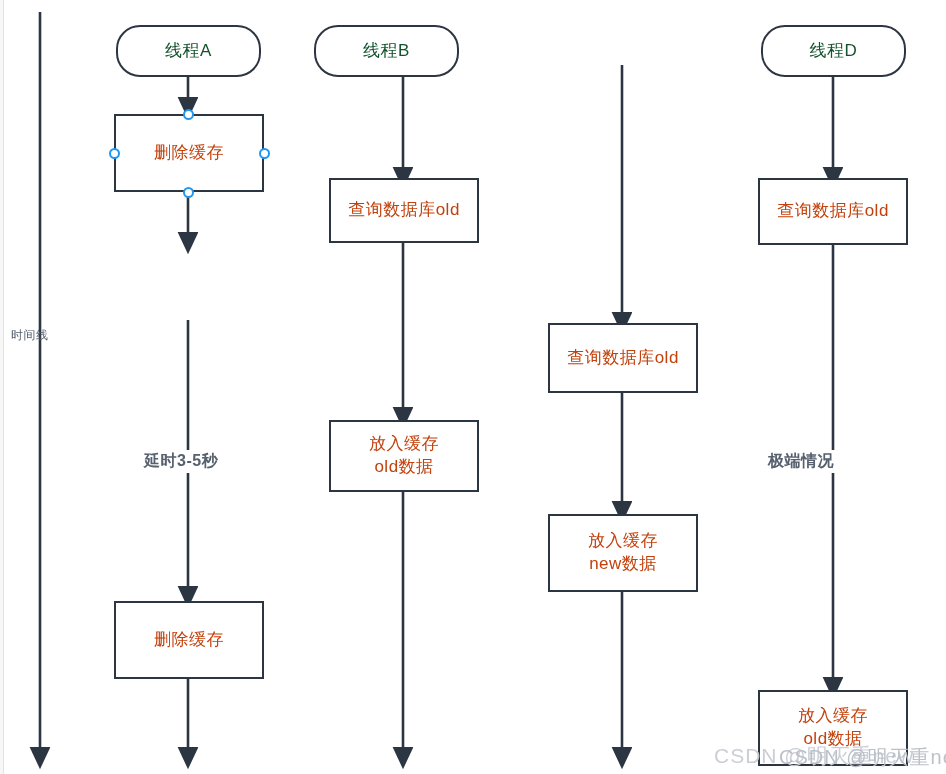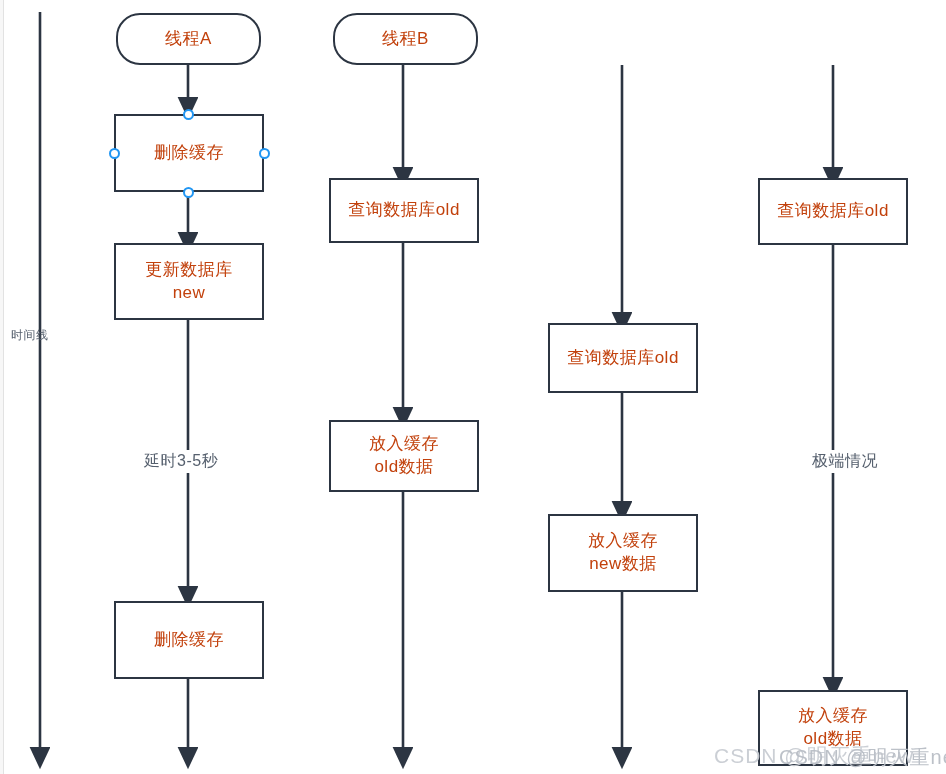--- a/index.html
+++ b/index.html
@@ -37,21 +37,22 @@
     display:flex;align-items:center;justify-content:center;
     text-align:center;
     color:#c2410c;
     font-size:17px;
     line-height:1.35;
     letter-spacing:.5px;
     white-space:pre-line;
   }
   .node.terminator{
     border-radius:24px;
-    color:#c2410c;
+    color:#14532d;
+    margin-top:12px;
   }
   .edge-label{
     position:absolute;
     color:#56606e;
     font-size:16px;
     background:#ffffff;
     padding:1px 4px;
     white-space:nowrap;
     letter-spacing:.5px;
   }
@@ -121,49 +122,48 @@
       <line x1="833" y1="245" x2="833" y2="688"></line>
     </g>
   </svg>
 
   <div class="axis-label" style="left:11px;top:327px;">时间线</div>
 
   <div class="node terminator" style="left:116px;top:13px;width:145px;height:52px;">线程A</div>
 
   <div class="node" style="left:114px;top:114px;width:150px;height:78px;">删除缓存</div>
 
-  <div class="node" style="left:114px;top:243px;width:150px;height:77px;">更新数据库
-new</div>
 
-  <div class="edge-label" style="left:140px;top:450px;">延时3-5秒</div>
+  <div class="edge-label" style="left:140px;top:450px;font-weight:bold;">延时3-5秒</div>
 
   <div class="node" style="left:114px;top:601px;width:150px;height:78px;">删除缓存</div>
 
   <div class="handle" style="left:188px;top:114px;"></div>
   <div class="handle" style="left:114px;top:153px;"></div>
   <div class="handle" style="left:264px;top:153px;"></div>
   <div class="handle" style="left:188px;top:192px;"></div>
 
-  <div class="node terminator" style="left:333px;top:13px;width:145px;height:52px;">线程B</div>
+  <div class="node terminator" style="left:314px;top:13px;width:145px;height:52px;">线程B</div>
 
   <div class="node" style="left:329px;top:178px;width:150px;height:65px;">查询数据库old</div>
 
   <div class="node" style="left:329px;top:420px;width:150px;height:72px;">放入缓存
 old数据</div>
 
 
   <div class="node" style="left:548px;top:323px;width:150px;height:70px;">查询数据库old</div>
 
   <div class="node" style="left:548px;top:514px;width:150px;height:78px;">放入缓存
 new数据</div>
 
+  <div class="node terminator" style="left:761px;top:13px;width:145px;height:52px;">线程D</div>
 
   <div class="node" style="left:758px;top:178px;width:150px;height:67px;">查询数据库old</div>
 
-  <div class="edge-label" style="left:808px;top:450px;">极端情况</div>
+  <div class="edge-label" style="left:764px;top:450px;font-weight:bold;">极端情况</div>
 
   <div class="node" style="left:758px;top:690px;width:150px;height:76px;">放入缓存
 old数据</div>
 
   <div class="watermark" style="left:714px;top:742px;">CSDN @明灭重new</div>
   <div class="watermark two" style="left:779px;top:744px;">CSDN @明灭重new</div>
 
 </div>
 
 </body></html>

